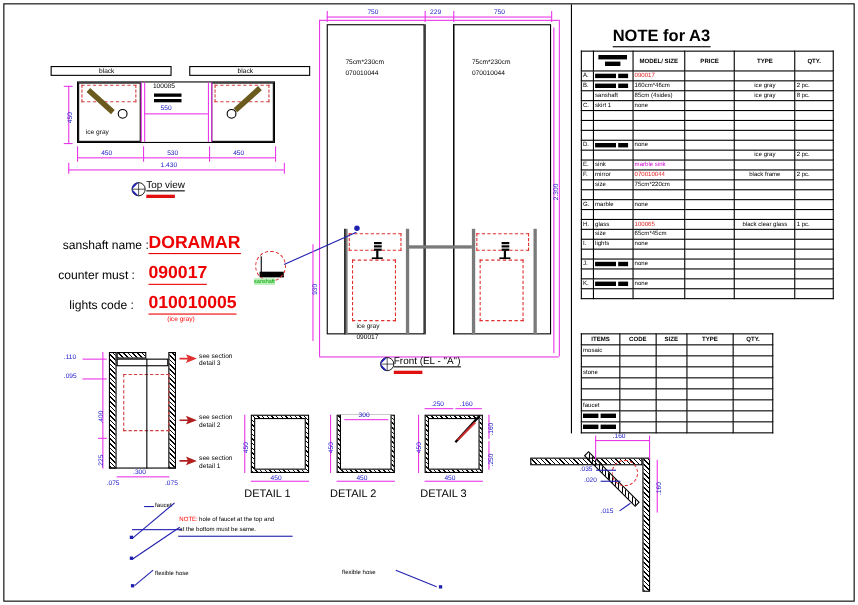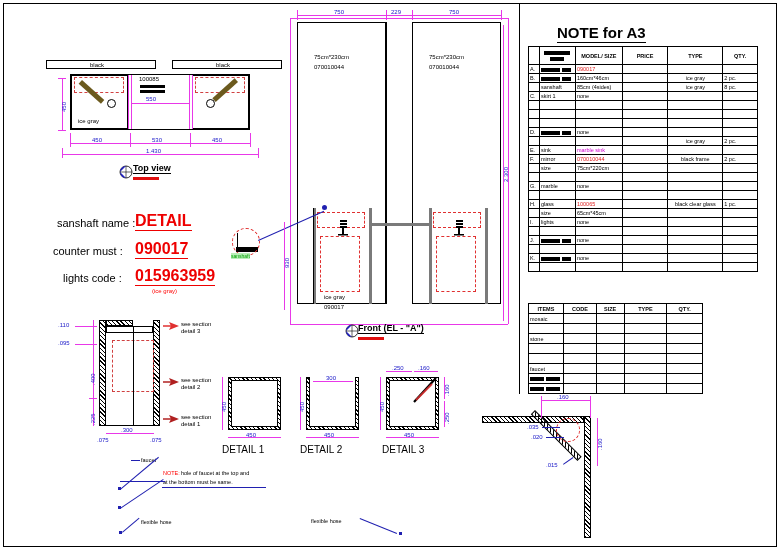--- a/index.html
+++ b/index.html
@@ -39,21 +39,21 @@
   table.items{position:absolute;border-collapse:collapse;font-size:5.5px;color:#000;
       font-family:"Liberation Sans",sans-serif;}
   table.items td,table.items th{border:0.6px solid #000;padding:0 1px;height:10px;
       box-sizing:border-box;white-space:nowrap;}
   table.items th{font-weight:bold;font-size:5.5px;text-align:center;}
   
   .lbl-name{position:absolute;font-size:11px;color:#000;}
   .val-name{position:absolute;font-size:16px;font-weight:bold;color:#ee0000;
      border-bottom:1px solid #ee0000;padding-bottom:0px;}
   .compass{position:absolute;width:15px;height:15px;}
-  .vtitle{position:absolute;font-size:9px;font-weight:bold;color:#000;
+  .vtitle{position:absolute;font-size:9px;font-weight:normal;color:#000;
       border-bottom:1px solid #000;}
   .redbar{position:absolute;background:#e01010;height:3px;}
   .greenlbl{position:absolute;font-size:5px;color:#00a000;background:#b8f0b8;}
   .leader{position:absolute;background:#2020b0;height:1px;transform-origin:0 0;}
   .detail-title{position:absolute;font-size:10px;color:#000;}
   .notered{position:absolute;font-size:5.5px;color:#ff0000;}
   .noteblk{position:absolute;font-size:5.5px;color:#000;}
   .underline-blue{position:absolute;background:#2020b0;height:1px;}
   .faucet{position:absolute;background:#6b5a1e;transform-origin:0 0;}
   .knob{position:absolute;border:1px solid #000;border-radius:50%;background:#fff;}
@@ -119,25 +119,25 @@
     <circle cx="8" cy="8" r="6" fill="#ffffff" stroke="#000" stroke-width="0.8"></circle>
     <path d="M8 2 L8 14" stroke="#000" stroke-width="0.6"></path>
     <path d="M2 8 L14 8" stroke="#000" stroke-width="0.6"></path>
     <path d="M8 2 A6 6 0 0 0 2 8 Z" fill="#2020c0"></path>
     <path d="M8 14 A6 6 0 0 1 2 8 Z" fill="#2020c0"></path>
   </svg>
   <div class="vtitle" style="left:133px;top:163px;">Top view</div>
   <div class="redbar" style="left:133px;top:177px;width:26px;"></div>
 
   <div class="lbl-name" style="left:57px;top:217px;">sanshaft name :</div>
-  <div class="val-name" style="left:135px;top:212px;">DETAIL</div>
+  <div class="val-name" style="left:135px;top:212px;">DORAMAR</div>
   <div class="lbl-name" style="left:53px;top:245px;">counter must :</div>
   <div class="val-name" style="left:135px;top:240px;">090017</div>
   <div class="lbl-name" style="left:63px;top:272px;">lights code :</div>
-  <div class="val-name" style="left:135px;top:267px;">015963959</div>
+  <div class="val-name" style="left:135px;top:267px;">010010005</div>
   <div class="txt red" style="left:152px;top:288px;">(ice gray)</div>
 
   <div class="mlinev" style="left:290px;top:18px;height:306px;"></div>
   <div class="mlinev" style="left:508px;top:18px;height:306px;"></div>
   <div class="mline" style="left:290px;top:18px;width:218px;"></div>
   <div class="mline" style="left:290px;top:324px;width:218px;"></div>
 
   <div class="mline" style="left:297px;top:15px;width:204px;"></div>
   <div class="mlinev" style="left:297px;top:10px;height:10px;"></div>
   <div class="mlinev" style="left:386px;top:10px;height:10px;"></div>

